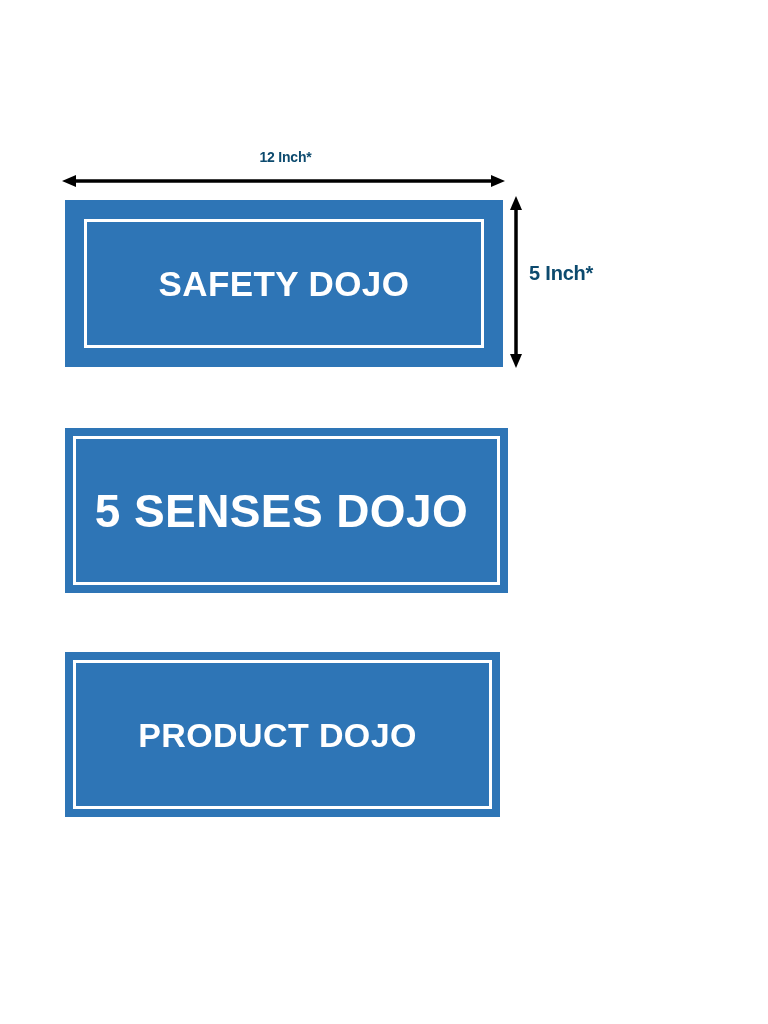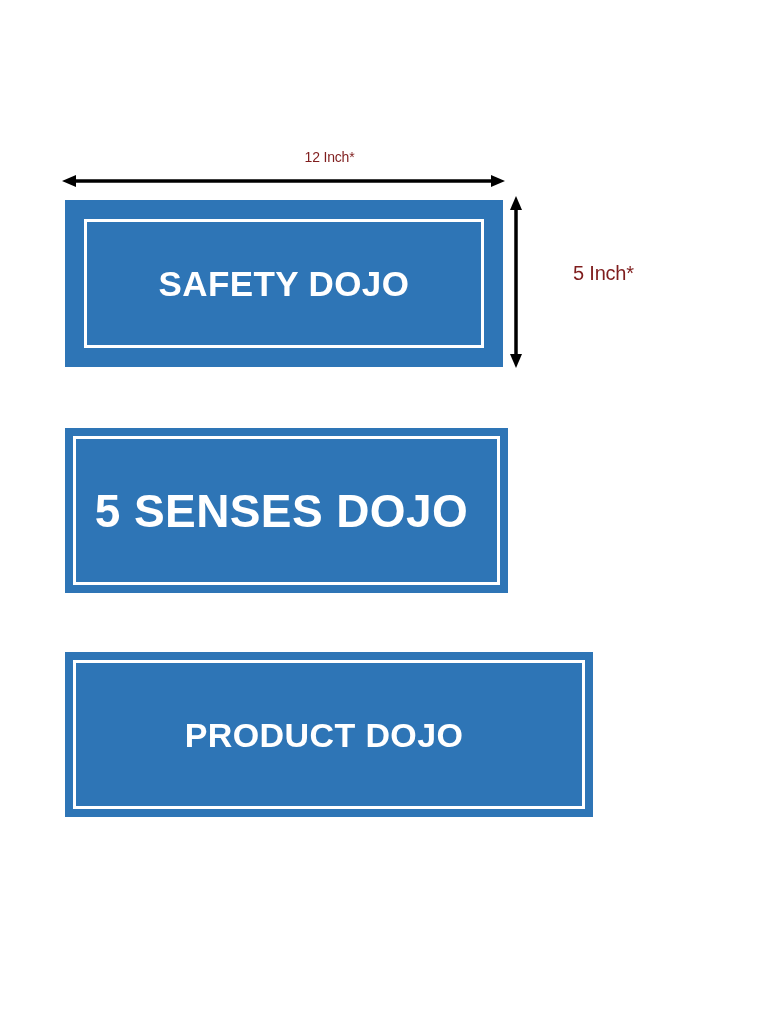--- a/index.html
+++ b/index.html
@@ -16,25 +16,24 @@
     width: 768px;
     height: 1024px;
     background: #ffffff;
     overflow: hidden;
   }
 
   
   .dim-label {
     position: absolute;
     font-family: "Liberation Sans", sans-serif;
-    font-weight: normal;
-    color: #7f1d1d;
+    font-weight: bold;
+    color: #0c4a6e;
     white-space: nowrap;
     letter-spacing: -0.2px;
-    margin-left: 44px;
   }
   #width-label {
     left: 0;
     top: 149px;
     width: 571px;
     text-align: center;
     font-size: 14px;
   }
   #height-label {
     left: 529px;
@@ -104,21 +103,21 @@
     padding: 8px;
   }
   #sign-5-senses-dojo .sign-text {
     font-size: 46px;
     transform: translateX(-5px);
   }
 
   #sign-product-dojo {
     left: 65px;
     top: 652px;
-    width: 528px;
+    width: 435px;
     height: 165px;
     padding: 8px;
   }
   #sign-product-dojo .sign-text {
     font-size: 34px;
     transform: translateX(-5px);
   }
 </style>
 </head>
 <body>

